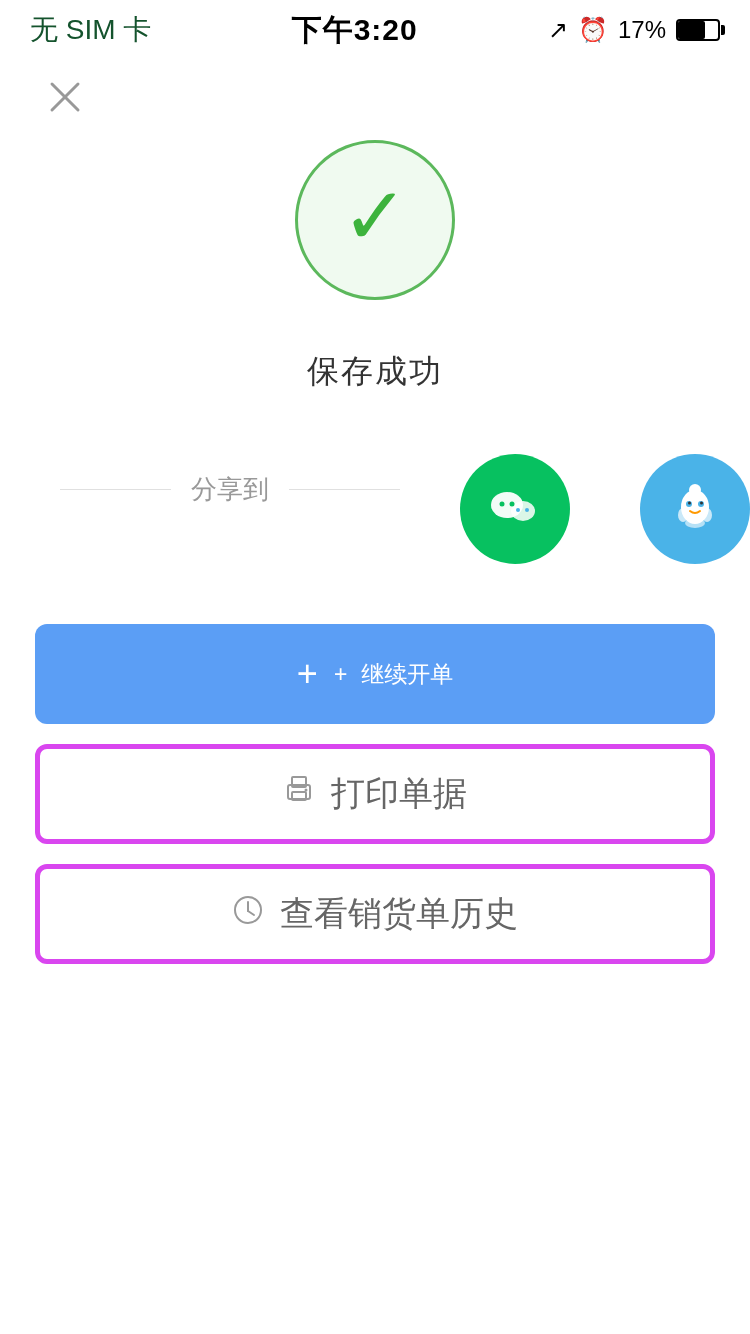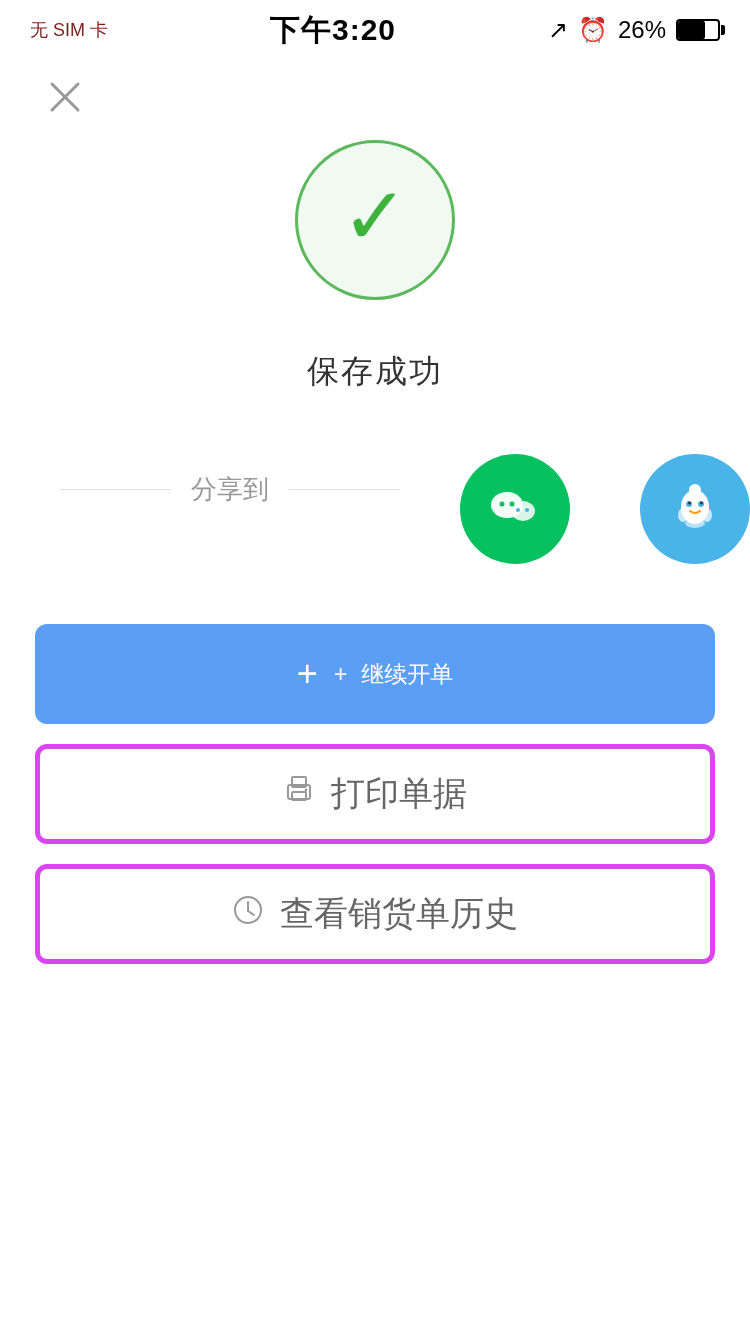--- a/index.html
+++ b/index.html
@@ -21,22 +21,22 @@
       display: flex;
       align-items: center;
       justify-content: space-between;
       padding: 0 30px;
       background: #fff;
     }
     .status-left {
       display: flex;
       align-items: flex-start;
       gap: 10px;
-      font-size: 18px;
-      color: #7f1d1d;
+      font-size: 28px;
+      color: #14532d;
       font-weight: 500;
     }
     .status-center {
       font-size: 30px;
       font-weight: 700;
       color: #000;
       letter-spacing: 1px;
     }
     .status-right {
       display: flex;
@@ -213,21 +213,21 @@
         <path d="M7 13c1.9-1.9 4.4-3 7-3s5.1 1.1 7 3" stroke="#000" stroke-width="2.2" stroke-linecap="round" fill="none"></path>
         <path d="M3 9C6.3 5.7 10 4 14 4s7.7 1.7 11 5" stroke="#000" stroke-width="2.2" stroke-linecap="round" fill="none"></path>
         <path d="M0 5C3.8 1.4 8.7 0 14 0s10.2 1.4 14 5" stroke="#000" stroke-width="2.2" stroke-linecap="round" fill="none"></path>
       </svg>
     </span>
   </div>
   <div class="status-center">下午3:20</div>
   <div class="status-right">
     <span>↗</span>
     <span>⏰</span>
-    <span>26%</span>
+    <span>17%</span>
     <div class="battery-icon">
       <div class="battery-fill"></div>
     </div>
   </div>
 </div>
 
 <div class="close-btn">
   <svg viewBox="0 0 36 36" fill="none" xmlns="http://www.w3.org/2000/svg">
     <line x1="5" y1="5" x2="31" y2="31" stroke="#999" stroke-width="3" stroke-linecap="round"></line>
     <line x1="31" y1="5" x2="5" y2="31" stroke="#999" stroke-width="3" stroke-linecap="round"></line>

